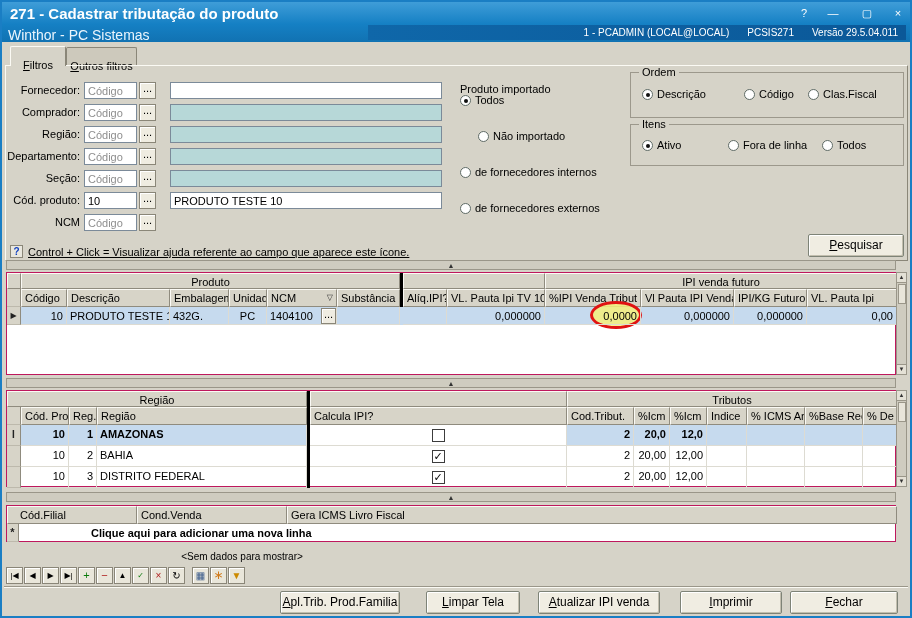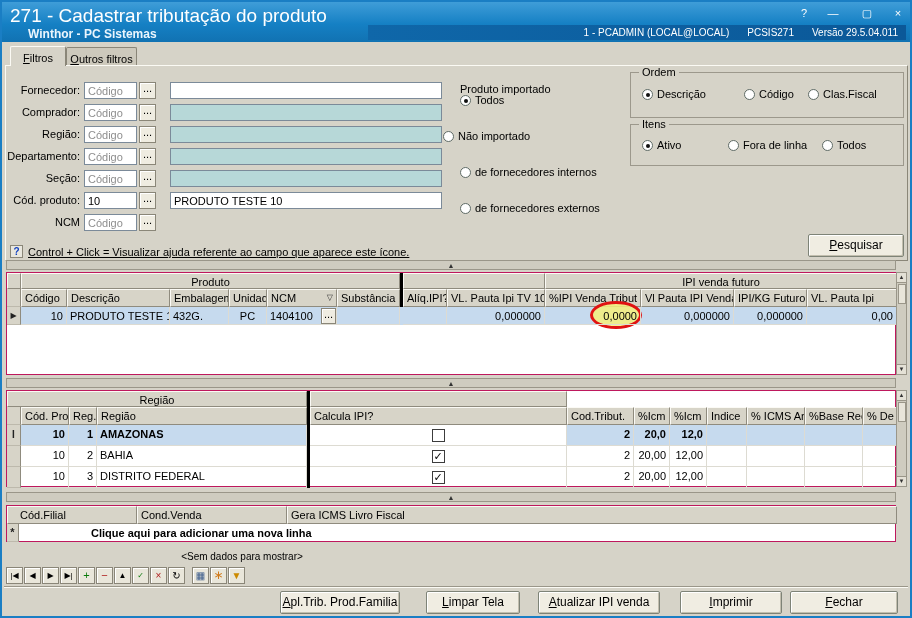--- a/index.html
+++ b/index.html
@@ -2,26 +2,26 @@
 <html><head>
 <meta charset="utf-8">
 <title>PCSIS271</title>
 <style>
   *{margin:0;padding:0;box-sizing:border-box}
   body{background:#ffffff;font-family:"Liberation Sans",sans-serif}
   #win{position:relative;width:912px;height:618px;background:#d6d3c8;border:2px solid #1a7ec4;overflow:hidden;font-size:11px;color:#000}
   .abs{position:absolute}
   
   .titlebar{position:absolute;left:0;top:0;width:100%;height:40px;background:linear-gradient(180deg,#3f9dd8 0%,#1580c4 55%,#1172b2 100%)}
-  .title{position:absolute;left:8px;top:3px;color:#fff;font-size:19px;font-weight:normal}
-  .subtitle{position:absolute;left:26px;top:25px;color:#eaf5fd;font-size:12px;font-weight:bold}
+  .title{position:absolute;left:8px;top:3px;color:#fff;font-size:15px;font-weight:bold}
+  .subtitle{position:absolute;left:6px;top:25px;color:#eaf5fd;font-size:14px;font-weight:normal}
   .sessionbar{position:absolute;left:366px;top:23px;right:4px;height:15px;background:linear-gradient(90deg,#0f67a9,#0b5898);display:flex;align-items:center;justify-content:flex-end;gap:18px;padding:0 8px;color:#fff;font-size:10px;white-space:nowrap}
   .winbtn{position:absolute;top:4px;width:18px;height:14px;color:#fff;font-size:11px;text-align:center;line-height:14px;cursor:pointer}
   
-  .tab{position:absolute;top:45px;height:18px;background:#cdc9bc;border:1px solid #8a8678;border-bottom:none;border-radius:2px 2px 0 0;text-align:center;padding-top:5px;cursor:pointer}
+  .tab{position:absolute;top:45px;height:18px;background:#cdc9bc;border:1px solid #8a8678;border-bottom:none;border-radius:2px 2px 0 0;text-align:center;padding-top:12px;cursor:pointer}
   .tab.active{top:44px;height:20px;background:#d6d3c8;z-index:3;border-color:#fbfaf4 #8a8678 #d6d3c8 #fbfaf4}
   .tab::first-letter{text-decoration:underline}
   .tabpage{position:absolute;left:3px;top:63px;width:903px;height:196px;border:1px solid;border-color:#fbfaf4 #8a8678 #8a8678 #fbfaf4}
   
   .flabel{position:absolute;width:78px;text-align:right}
   .fieldi{position:absolute;height:17px;border:1px solid #7b8a99;background:#fff;font:11px "Liberation Sans",sans-serif;padding:0 3px;color:#000}
   .fieldi::placeholder{color:#8e8e8e}
   .fieldi.teal{background:#b7d8d8}
   .mini{position:absolute;width:17px;height:17px;background:#efece1;border:1px solid #8a8678;box-shadow:inset 1px 1px 0 #fff;text-align:center;line-height:11px;font-size:11px;cursor:pointer}
   .radio{display:inline-block;width:11px;height:11px;border-radius:50%;background:#fff;border:1px solid #5f6b66;vertical-align:-2px;margin-right:4px;position:relative}
@@ -105,21 +105,21 @@
 
   <input class="fieldi" style="left: 168px; top: 80px; width: 272px;">
   <input class="fieldi teal" style="left: 168px; top: 102px; width: 272px;" disabled="">
   <input class="fieldi teal" style="left: 168px; top: 124px; width: 272px;" disabled="">
   <input class="fieldi teal" style="left: 168px; top: 146px; width: 272px;" disabled="">
   <input class="fieldi teal" style="left: 168px; top: 168px; width: 272px;" disabled="">
   <input class="fieldi" style="left: 168px; top: 190px; width: 272px;" value="PRODUTO TESTE 10">
 
   <div class="abs" style="left:458px;top:81px">Produto importado</div>
   <div class="opt" style="left:458px;top:92px"><span class="radio sel"></span><span>Todos</span></div>
-  <div class="opt" style="left:441px;top:128px"><span class="radio"></span><span>Não importado</span></div>
+  <div class="opt" style="left:476px;top:128px"><span class="radio"></span><span>Não importado</span></div>
   <div class="opt" style="left:458px;top:164px"><span class="radio"></span><span>de fornecedores internos</span></div>
   <div class="opt" style="left:458px;top:200px"><span class="radio"></span><span>de fornecedores externos</span></div>
 
   <div class="gbox" style="left:628px;top:70px;width:274px;height:46px">
     <span class="gbox-label">Ordem</span>
   </div>
   <div class="opt" style="left:640px;top:86px"><span class="radio sel"></span><span>Descrição</span></div>
   <div class="opt" style="left:742px;top:86px"><span class="radio"></span><span>Código</span></div>
   <div class="opt" style="left:806px;top:86px"><span class="radio"></span><span>Clas.Fiscal</span></div>
 
@@ -183,20 +183,21 @@
     <div class="vthumb" style="top:11px;height:20px"></div>
   </div>
 
   <div class="scrollh" style="left:4px;top:376px;width:890px">
       <span class="mark">▲</span>
     </div>
 
   <div class="grid" style="left:4px;top:388px;width:890px;height:97px">
     <div class="hcell ctr" style="left:0;top:0;width:300px;height:16px">Região</div>
     <div class="hcell" style="left:303px;top:0;width:257px;height:16px"></div>
+    <div class="hcell ctr" style="left:560px;top:0;width:330px;height:16px">Tributos</div>
 
     <div class="ind" style="left:0;top:16px;width:14px;height:18px"></div>
     <div class="hcell" style="left:14px;top:16px;width:48px;height:18px">Cód. Prod</div>
     <div class="hcell" style="left:62px;top:16px;width:28px;height:18px">Reg.</div>
     <div class="hcell" style="left:90px;top:16px;width:210px;height:18px">Região</div>
     <div class="hcell" style="left:303px;top:16px;width:257px;height:18px">Calcula IPI?</div>
     <div class="hcell" style="left:560px;top:16px;width:67px;height:18px">Cod.Tribut.</div>
     <div class="hcell" style="left:627px;top:16px;width:36px;height:18px">%Icm</div>
     <div class="hcell" style="left:663px;top:16px;width:37px;height:18px">%Icm</div>
     <div class="hcell" style="left:700px;top:16px;width:40px;height:18px">Indice</div>

